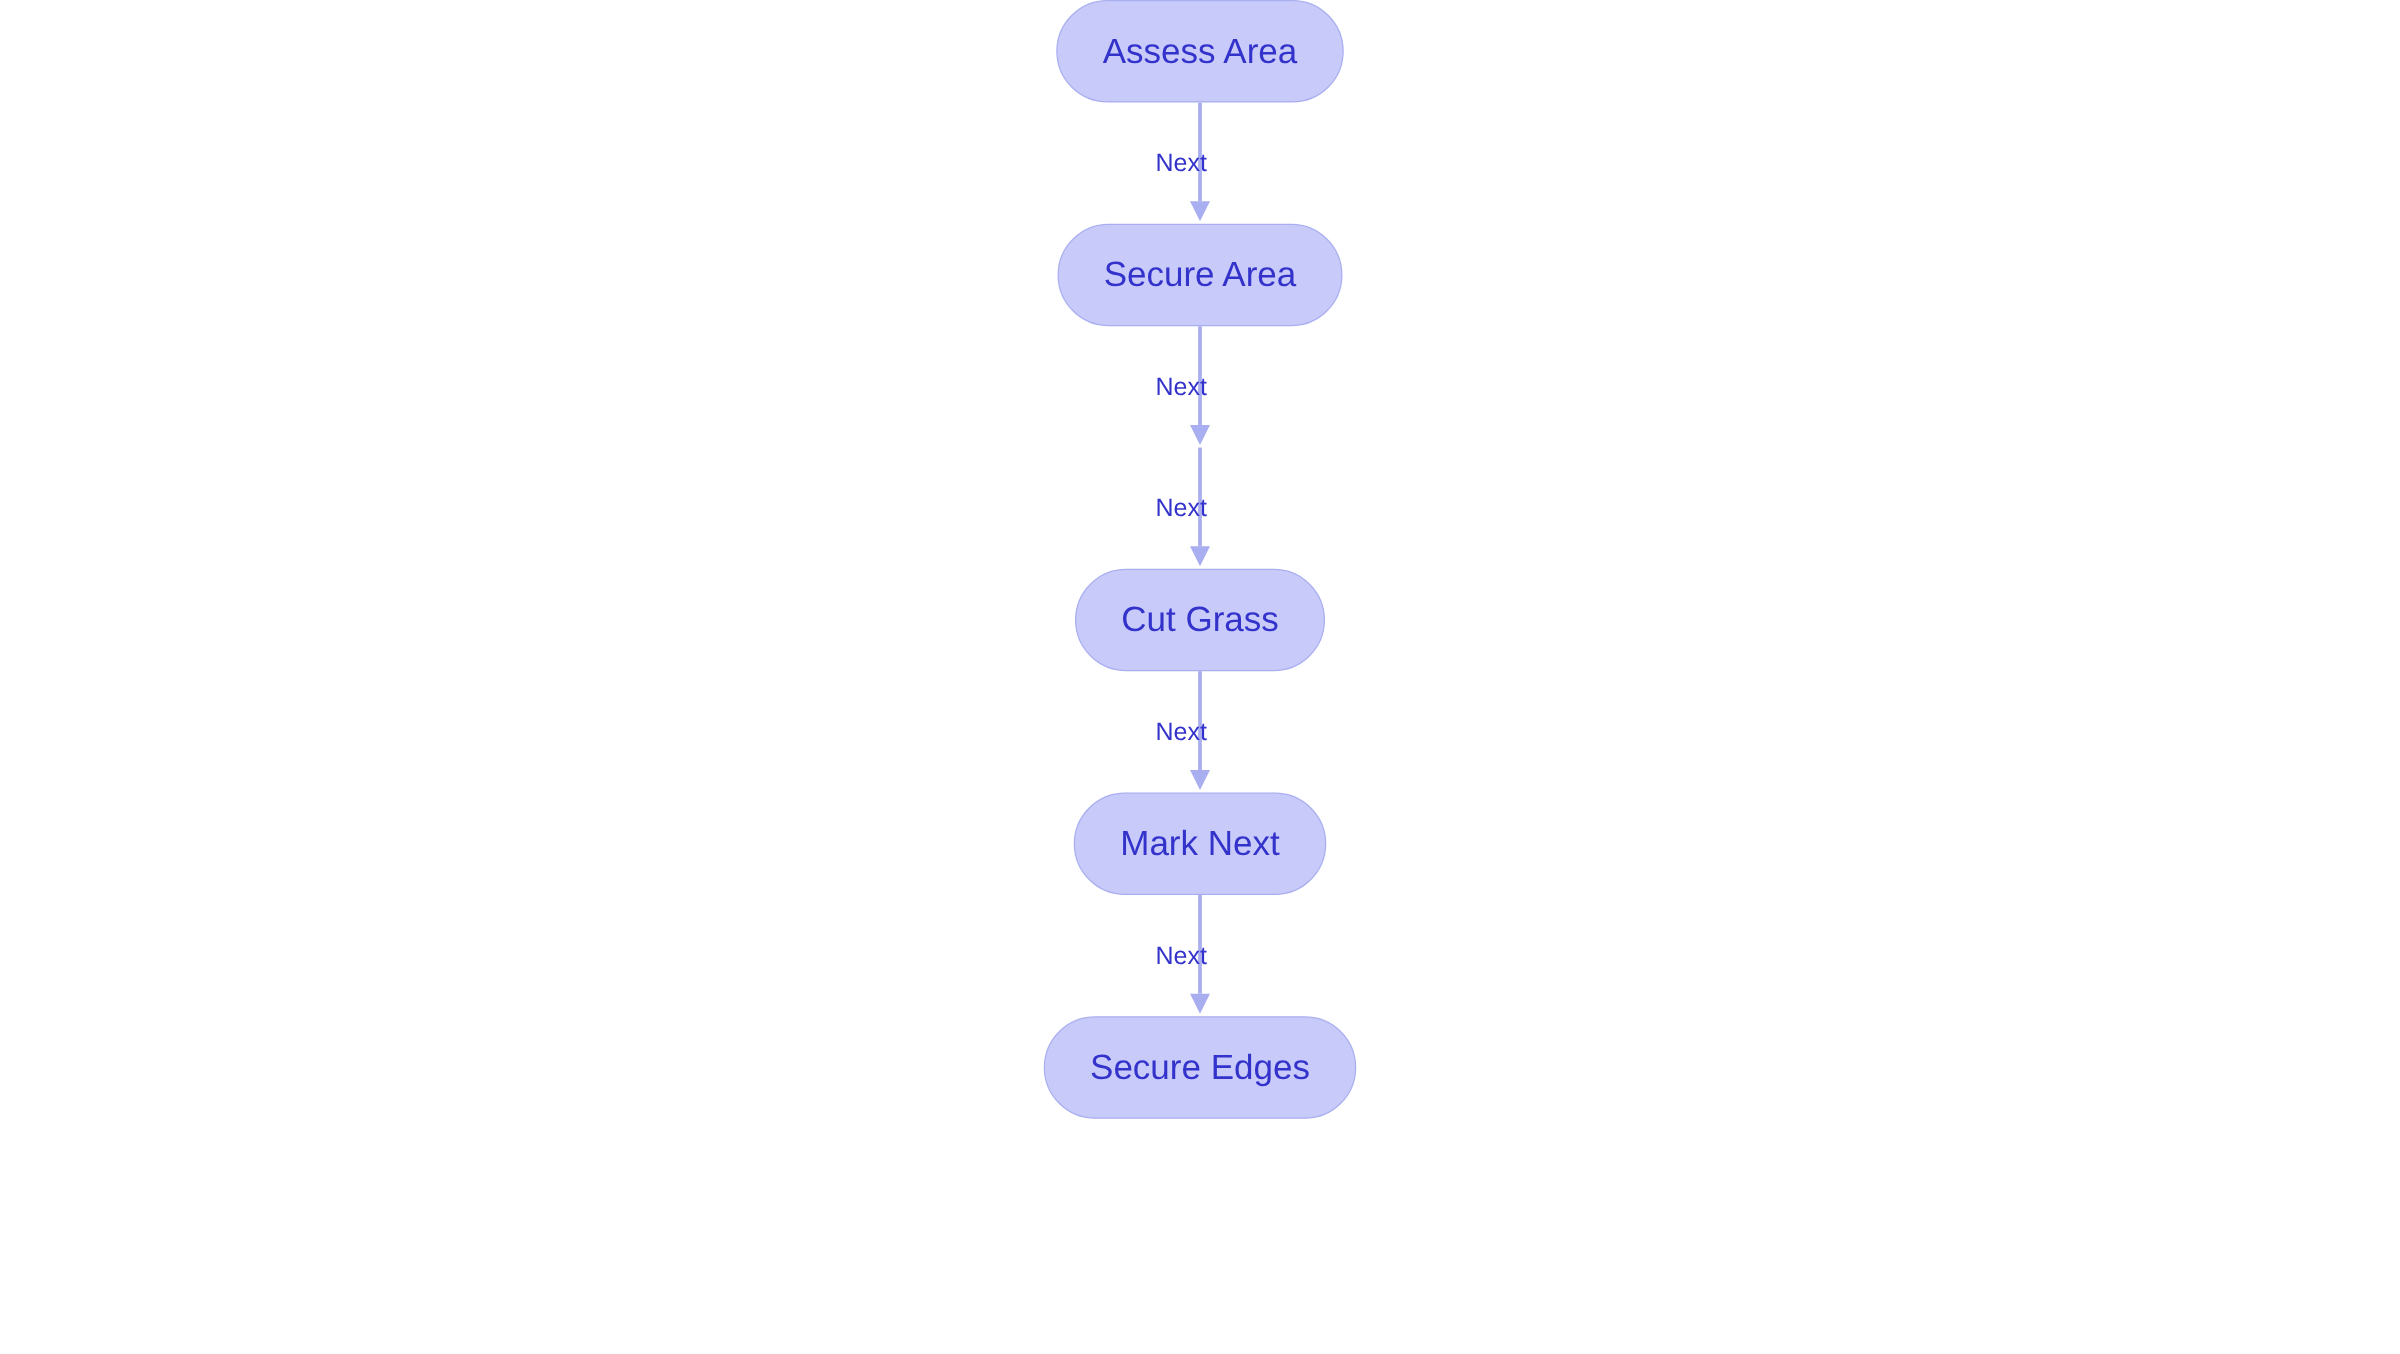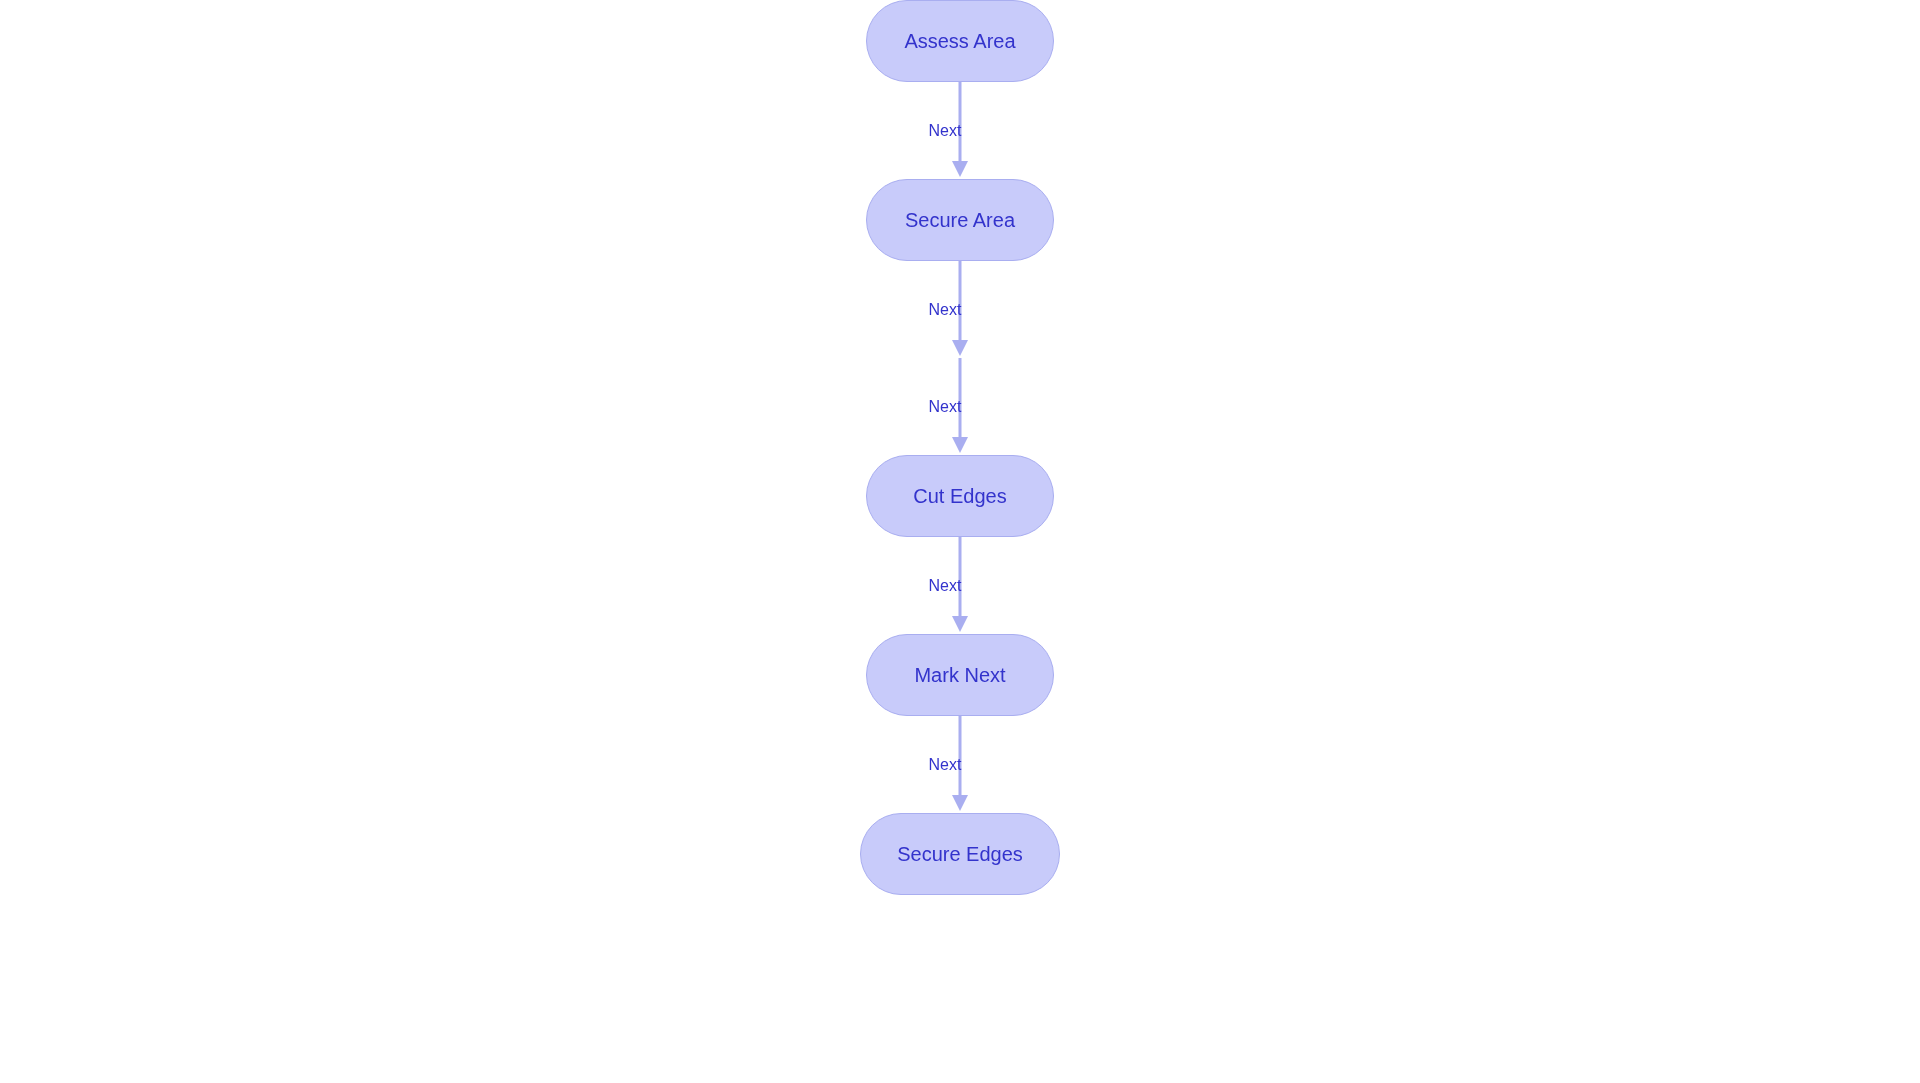--- a/index.html
+++ b/index.html
@@ -42,21 +42,21 @@
     font-size: 24px;
     font-family: "Liberation Sans", sans-serif;
     line-height: 1;
     white-space: nowrap;
     padding: 0 36px;
     height: 82px;
     min-width: 188px;
   }
   .node-label {
     color: #3333cc;
-    font-size: 20px;
+    font-size: 28px;
   }
   .connector {
     position: relative;
     width: 200px;
     height: 97px;
     display: flex;
     align-items: center;
     justify-content: center;
   }
   .connector-line {
@@ -80,21 +80,21 @@
     border-top: 16px solid #a9aef0;
   }
   .connector-label {
     position: absolute;
     left: 50%;
     top: 50%;
     transform: translate(-50%, -50%);
     margin-left: -1px;
     padding-right: 28px;
     color: #3333cc;
-    font-size: 16px;
+    font-size: 20px;
     font-family: "Liberation Sans", sans-serif;
     line-height: 1;
     white-space: nowrap;
   }
 </style>
 </head>
 <body>
 
 <div id="flow-canvas">
   <div class="flow-column">
@@ -120,21 +120,21 @@
     </div>
 
 
     <div class="connector">
       <div class="connector-line"></div>
       <div class="connector-arrow"></div>
       <div class="connector-label">Next</div>
     </div>
 
     <div class="node">
-      <span class="node-label">Cut Edges</span>
+      <span class="node-label">Cut Grass</span>
     </div>
 
     <div class="connector">
       <div class="connector-line"></div>
       <div class="connector-arrow"></div>
       <div class="connector-label">Next</div>
     </div>
 
     <div class="node">
       <span class="node-label">Mark Next</span>

